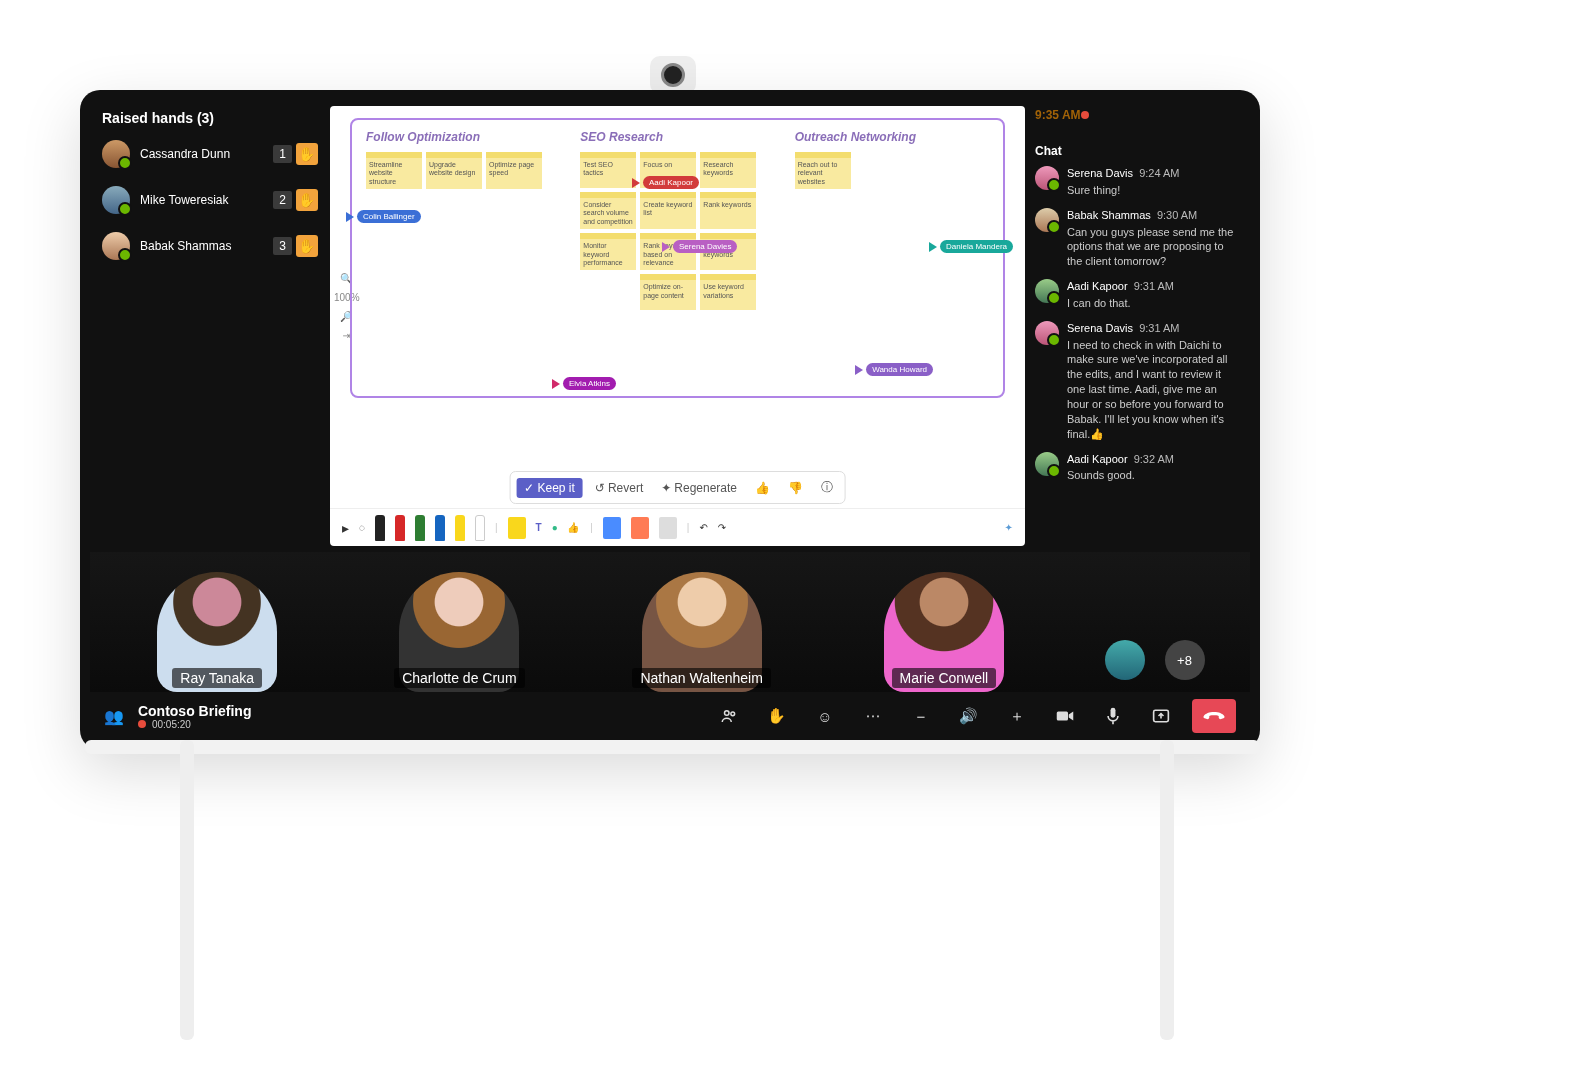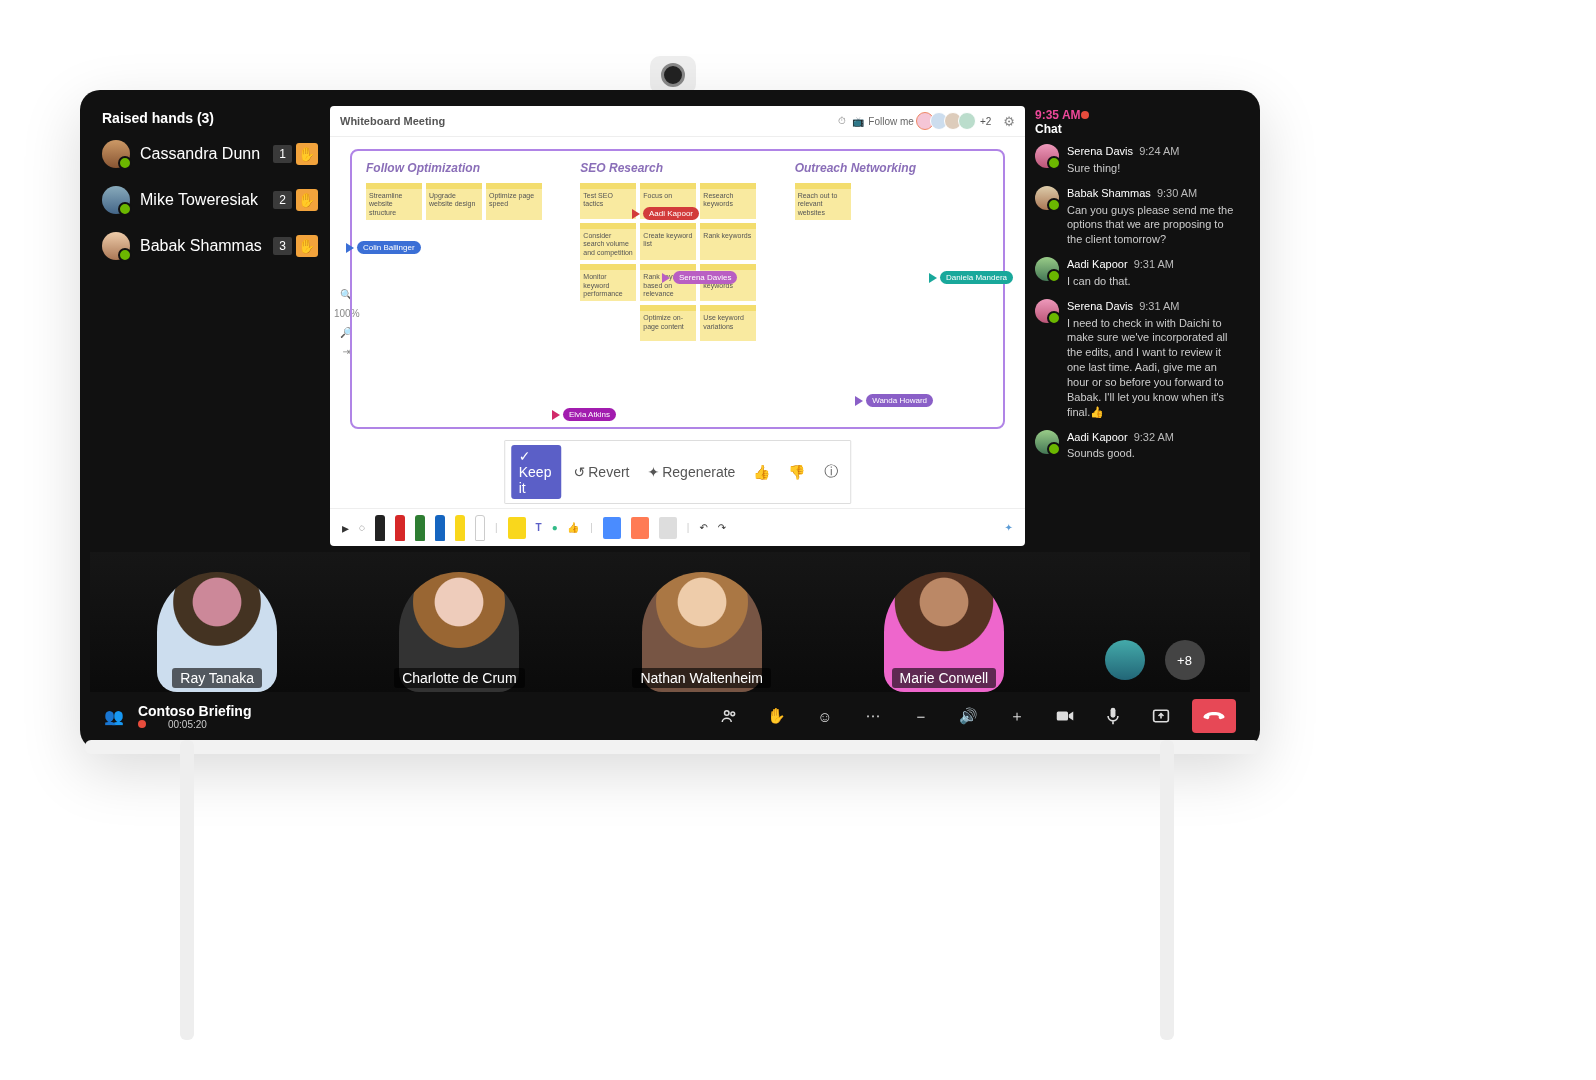--- a/index.html
+++ b/index.html
@@ -10,21 +10,21 @@
   .bar{position:absolute;left:85px;top:740px;width:1175px;height:14px;background:#f2f2f2;border-radius:6px}
   .camera{position:absolute;left:650px;top:56px;width:46px;height:38px;background:#eee;border-radius:10px;display:flex;align-items:center;justify-content:center}
   .camera::after{content:'';width:18px;height:18px;background:#222;border-radius:50%;border:3px solid #888}
 
   .main{flex:1;display:flex;gap:0;min-height:0}
   .col-left{width:240px;padding:10px 12px;color:#fff}
   .col-left h3{font-size:14px;font-weight:600;margin-bottom:14px}
   .hand{display:flex;align-items:center;gap:10px;margin-bottom:18px}
   .avatar{width:28px;height:28px;border-radius:50%;background:linear-gradient(#c96,#853);position:relative;flex:0 0 auto}
   .avatar::after{content:'';position:absolute;right:-2px;bottom:-2px;width:10px;height:10px;background:#6bb700;border:2px solid #111;border-radius:50%}
-  .hand-name{flex:1;font-size:16px}
+  .hand-name{flex:1;font-size:12px}
   .hand-badge{display:flex;align-items:center;gap:4px;font-size:12px}
   .hand-num{background:#3a3a3a;padding:2px 6px;border-radius:2px}
   .hand-icon{width:22px;height:22px;background:#f2a33c;border-radius:3px;display:flex;align-items:center;justify-content:center;font-size:14px}
 
   .col-wb{flex:1;background:#fff;margin:6px 0;border-radius:4px;display:flex;flex-direction:column;font-size:10px;color:#333;min-width:0}
   .wb-top{display:flex;align-items:center;padding:6px 10px;border-bottom:1px solid #eee;gap:6px}
   .wb-title{flex:1;font-weight:600;font-size:11px;color:#555}
   .follow{display:flex;align-items:center;gap:4px;color:#666;font-size:10px}
   .wb-avatars{display:flex;align-items:center}
   .wb-av{width:18px;height:18px;border-radius:50%;margin-left:-4px;border:1px solid #fff}
@@ -37,30 +37,30 @@
   .wcol{flex:1;display:flex;flex-direction:column}
   .wcol h4{font-style:italic;color:#8a6eb8;font-size:12px;font-weight:600;margin-bottom:8px}
   .notes{display:grid;grid-template-columns:repeat(auto-fill,56px);gap:4px;align-content:start}
   .note{width:56px;min-height:36px;background:#f9eaa0;border-top:6px solid #f3dd6e;padding:3px;font-size:7px;line-height:1.2;color:#555}
   .wcol.seo .notes{grid-template-columns:repeat(3,56px)}
   .cursor{position:absolute;display:flex;align-items:center;gap:3px;font-size:8px;color:#fff}
   .cursor .tri{width:0;height:0;border-left:8px solid;border-top:5px solid transparent;border-bottom:5px solid transparent}
   .cursor .lbl{padding:2px 6px;border-radius:8px;white-space:nowrap}
 
   .wb-zoom{position:absolute;left:4px;top:50%;transform:translateY(-50%);display:flex;flex-direction:column;gap:8px;align-items:center;color:#888;font-size:10px}
-  .wb-actions{position:absolute;left:50%;bottom:4px;transform:translateX(-50%);display:flex;gap:6px;align-items:center;background:#fff;border:1px solid #ddd;border-radius:1px;padding:4px 6px;font-size:14px}
+  .wb-actions{position:absolute;left:50%;bottom:4px;transform:translateX(-50%);display:flex;gap:6px;align-items:center;background:#fff;border:1px solid #ddd;border-radius:6px;padding:4px 6px;font-size:12px}
   .keep{background:#5b5fc7;color:#fff;padding:3px 8px;border-radius:3px}
   .act{color:#555;padding:3px 6px;display:flex;align-items:center;gap:3px}
 
   .wb-tools{height:38px;display:flex;align-items:center;justify-content:center;gap:10px;padding:0 12px;border-top:1px solid #eee}
   .tool{width:18px;height:22px;border-radius:2px}
   .pen{width:10px;height:26px;border-radius:3px 3px 1px 1px}
 
   .col-right{width:225px;color:#ddd;padding:8px 10px;font-size:12px;display:flex;flex-direction:column;min-height:0}
-  .time-row{display:flex;align-items:center;gap:0;font-weight:600;color:#ec4899;margin-bottom:0}
+  .time-row{display:flex;align-items:center;gap:0;font-weight:600;color:#a16207;margin-bottom:22px}
   .rec{width:8px;height:8px;background:#e74c3c;border-radius:50%}
   .chat-title{font-weight:600;color:#fff;margin-bottom:8px}
   .chat{flex:1;overflow:hidden;display:flex;flex-direction:column;gap:10px}
   .msg{display:flex;gap:8px}
   .msg .avatar{width:24px;height:24px}
   .msg-body{flex:1;font-size:11px;line-height:1.35}
   .msg-head{color:#bbb;font-size:11px;margin-bottom:2px}
   .msg-head .n{color:#fff}
   .msg-text{color:#ccc}
 
@@ -71,21 +71,21 @@
   .gal-right{width:175px;display:flex;flex-direction:column;gap:6px;padding:6px 0}
   .gal-top{display:flex;gap:20px;justify-content:center}
   .sm-av{width:40px;height:40px;border-radius:50%;background:linear-gradient(#4aa,#267)}
   .plus8{width:40px;height:40px;border-radius:50%;background:#444;color:#fff;display:flex;align-items:center;justify-content:center;font-size:13px}
   .room{flex:1;background:linear-gradient(#bca,#987);border-radius:4px}
 
   .bottom{height:48px;display:flex;align-items:center;padding:0 14px;gap:14px;color:#fff}
   .people-ic{font-size:16px;color:#ccc}
   .meet-info{display:flex;flex-direction:column}
   .meet-name{font-weight:600;font-size:14px}
-  .meet-time{font-size:10px;color:#ccc;display:flex;align-items:center;gap:22px}
+  .meet-time{font-size:10px;color:#ccc;display:flex;align-items:center;gap:6px}
   .spacer{flex:1}
   .ctrl{width:34px;height:34px;display:flex;align-items:center;justify-content:center;color:#ddd;font-size:15px;border-radius:4px}
   .hang{background:#e74856;color:#fff;width:44px}
   svg{display:block}
 </style>
 </head>
 <body>
 
 <div class="camera"></div>
 <div class="device">
@@ -113,33 +113,20 @@
         <div class="avatar" style="background:linear-gradient(#eca,#a75)"></div>
         <div class="hand-name">Babak Shammas</div>
         <div class="hand-badge">
             <span class="hand-num">3</span>
             <span class="hand-icon">✋</span>
           </div>
       </div>
     </div>
 
     <div class="col-wb">
-      <div class="wb-top">
-        <span class="wb-title">Whiteboard Meeting</span>
-        <span style="color:#888">⏱</span>
-        <span class="follow">📺 <span>Follow me</span></span>
-        <div class="wb-avatars">
-          <div class="wb-av" style="background:#f5c6d6;border-color:#e86"></div>
-          <div class="wb-av" style="background:#cde"></div>
-          <div class="wb-av" style="background:#dcb"></div>
-          <div class="wb-av" style="background:#bdc"></div>
-          <span class="plus2">+2</span>
-        </div>
-        <span class="gear">⚙</span>
-      </div>
 
       <div class="wb-canvas">
         <div class="wb-zoom">
           <span>🔍</span>
           <span>100%</span>
           <span>🔎</span>
           <span>⇥</span>
         </div>
         <div class="wb-frame">
           <div class="cols">

